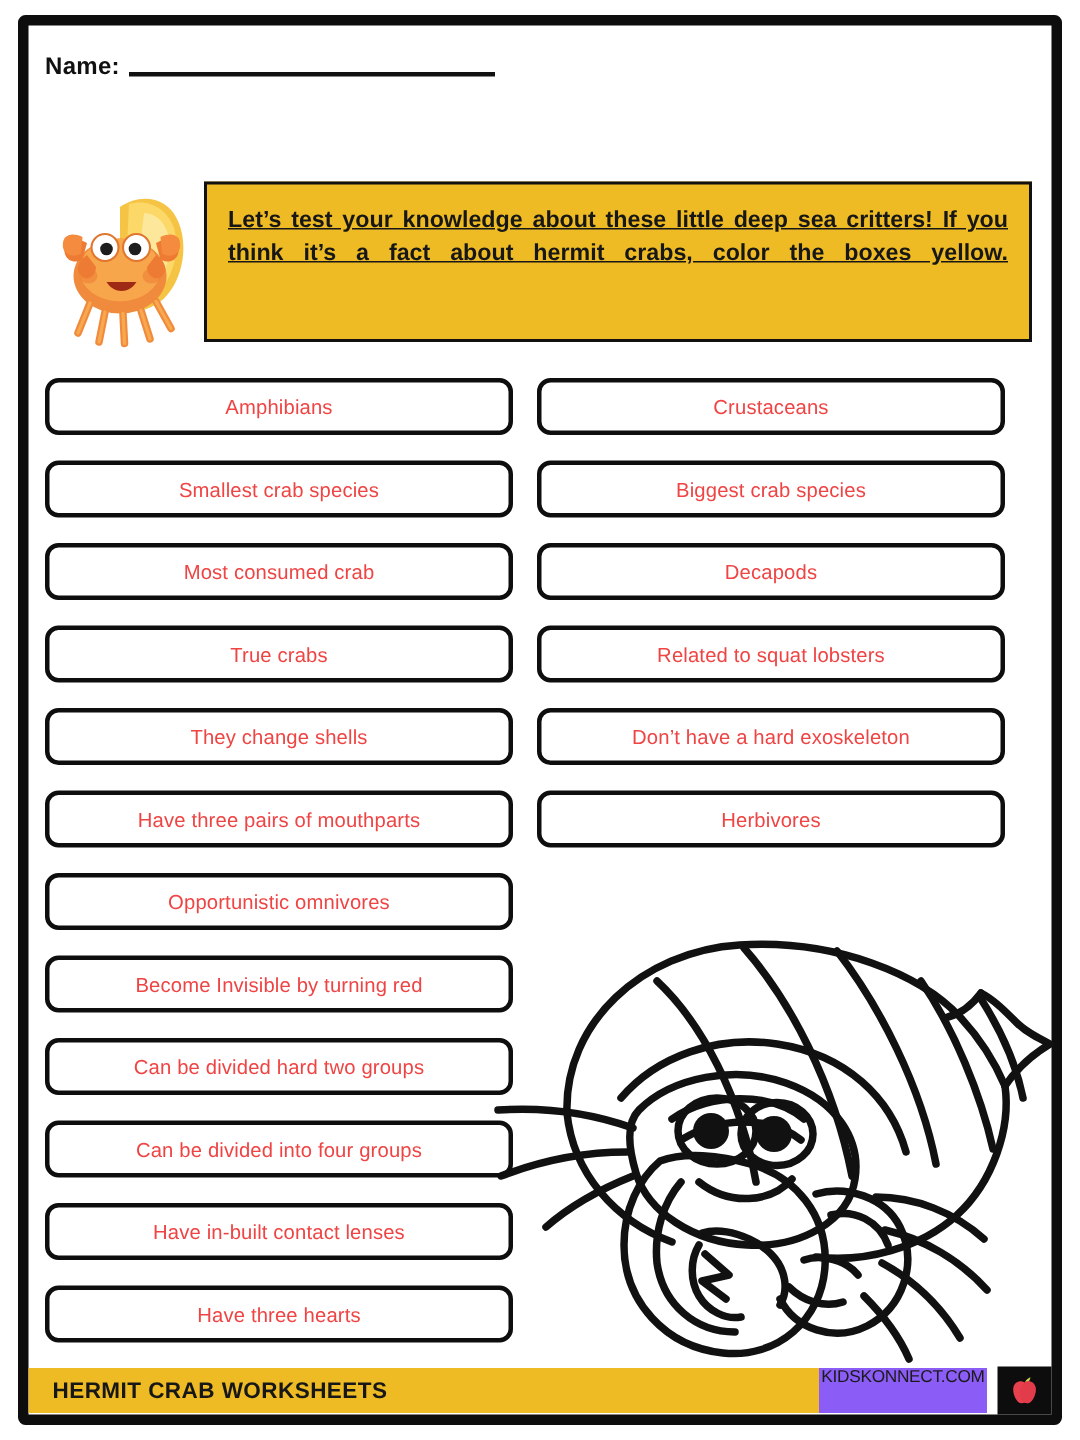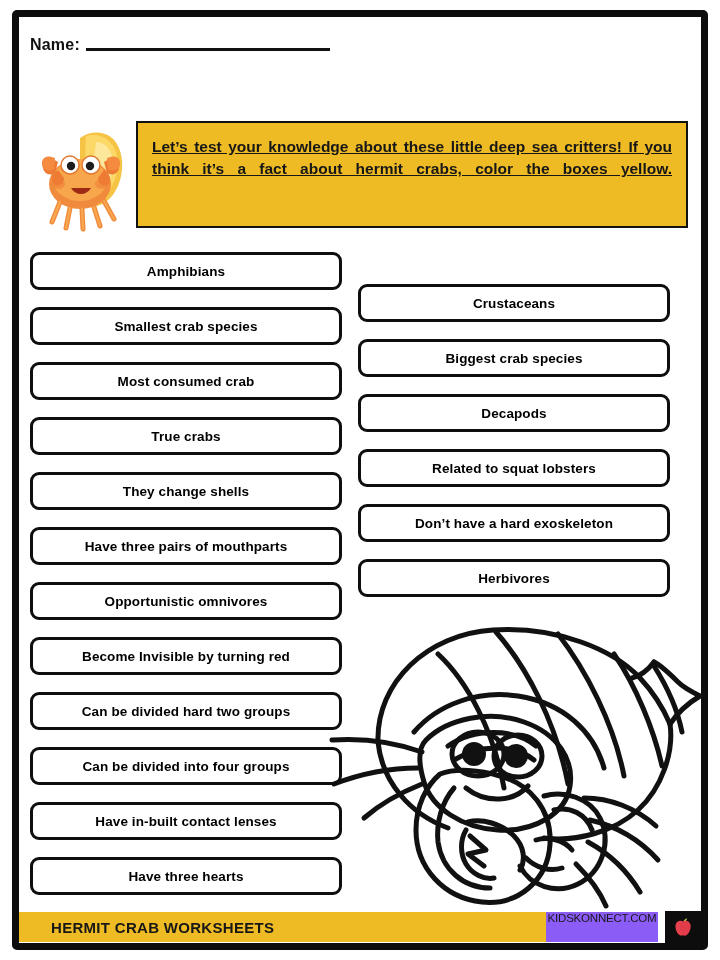--- a/index.html
+++ b/index.html
@@ -100,40 +100,40 @@
     display: inline-block;
     width: 100%;
   }
 
   
   .col {
     position: absolute;
     width: 312px;
   }
   #col-left  { left: 30px;  top: 252px; }
-  #col-right { left: 358px; top: 252px; margin-top: 32px; }
+  #col-right { left: 358px; top: 252px; }
 
   .fact-box {
     width: 312px;
     height: 38px;
     border: 3px solid #0e0e0e;
     border-radius: 9px;
     box-sizing: border-box;
     background: transparent;
     display: flex;
     align-items: center;
     justify-content: center;
     margin-bottom: 17px;
     position: relative;
     z-index: 3;
   }
   .fact-box span {
     font-size: 13.5px;
-    font-weight: bold;
-    color: #000000;
+    font-weight: normal;
+    color: #ef4444;
     letter-spacing: .1px;
     white-space: nowrap;
   }
 
   
   #crab-art {
     position: absolute;
     left: 318px; top: 592px;
     width: 392px; height: 318px;
     z-index: 1;
@@ -153,21 +153,20 @@
     display: flex;
     align-items: center;
     padding-left: 16px;
     box-sizing: border-box;
   }
   #footer-title span {
     font-size: 15px;
     font-weight: bold;
     color: #171717;
     letter-spacing: .3px;
-    margin-left: 16px;
   }
   #footer-site {
     position: absolute;
     left: 527px; top: 0;
     width: 112px; height: 30px;
     background: #8b5cf6;
     display: flex;
     align-items: flex-start;
     justify-content: center;
   }

